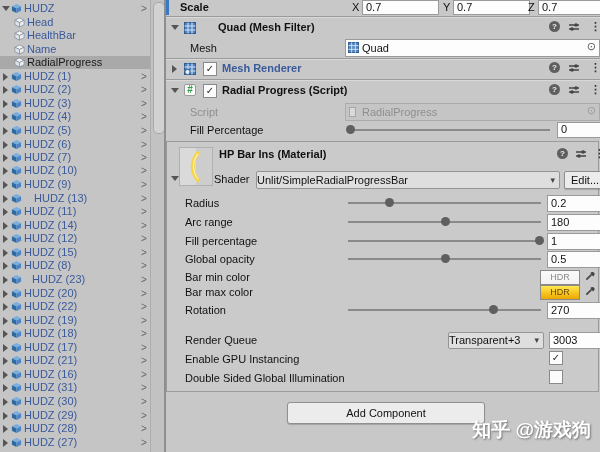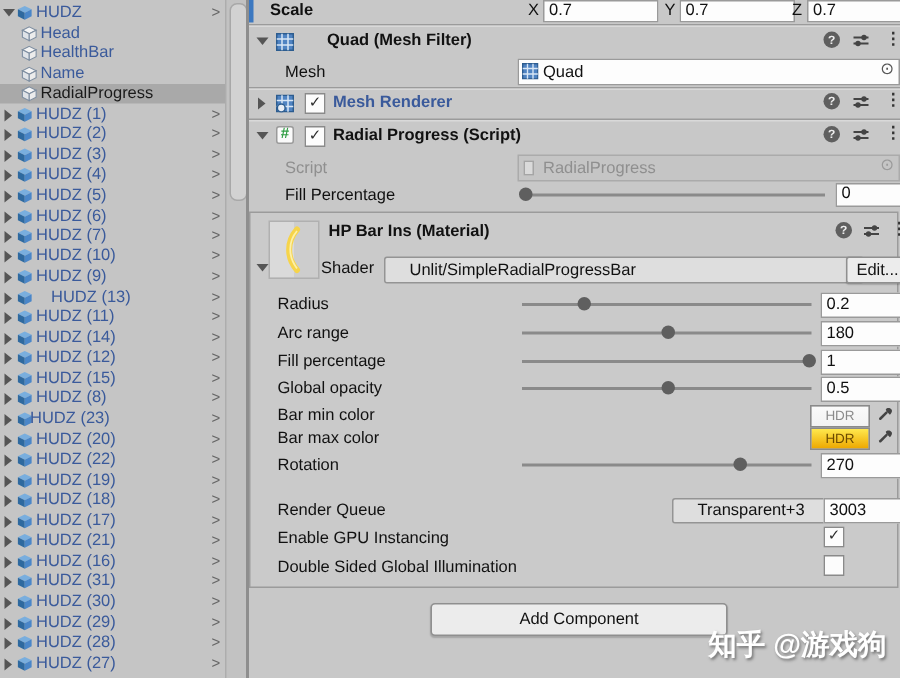--- a/index.html
+++ b/index.html
@@ -32,21 +32,21 @@
   .lbl{position:absolute;font-size:11px;white-space:nowrap;color:#111;}
   .lbl.disabled{color:#8f8f8f;}
   .field{position:absolute;background:#fdfdfd;border:1px solid #9a9a9a;font-size:11px;line-height:13px;padding:0 0 0 3px;white-space:nowrap;overflow:hidden;color:#111;}
   .field.disabled{background:#c5c5c5;border-color:#ababab;color:#8f8f8f;}
   .track{position:absolute;height:2px;background:#8a8a8a;}
   .knob{position:absolute;width:9px;height:9px;border-radius:50%;background:#5f5f5f;}
   .help-icon{position:absolute;width:11px;height:11px;border-radius:50%;background:#5f5f5f;color:#eee;font-size:8px;line-height:11px;text-align:center;font-weight:bold;}
   .kebab{position:absolute;font-size:11px;color:#333;line-height:11px;font-weight:bold;}
   .picker{position:absolute;font-size:11px;color:#555;line-height:13px;}
   .checkbox{position:absolute;width:12px;height:12px;background:#fcfcfc;border:1px solid #8a8a8a;font-size:10px;line-height:11px;text-align:center;color:#2b2b2b;}
-  .dropdown{position:absolute;background:#dedede;border:1px solid #949494;border-radius:2px;font-size:11px;line-height:14px;padding:0 0 0 16px;white-space:nowrap;overflow:hidden;}
+  .dropdown{position:absolute;background:#dedede;border:1px solid #949494;border-radius:2px;font-size:11px;line-height:14px;padding:0 0 0 0;white-space:nowrap;overflow:hidden;}
   .dropdown .dd-arrow{position:absolute;right:4px;top:0;font-size:9px;color:#444;}
   .btn{position:absolute;background:#ececec;border:1px solid #8f8f8f;border-radius:3px;text-align:center;font-size:11px;color:#111;box-shadow:0 1px 1px rgba(0,0,0,0.18);}
   .blue-title{color:#3a5a9b;}
   .swatch{position:absolute;width:38px;height:13px;border:1px solid #8a8a8a;text-align:center;font-size:9px;line-height:13px;}
   #watermark{position:absolute;right:9px;top:417px;font-size:19px;font-weight:bold;color:#ffffff;
              text-shadow:1px 1px 2px rgba(110,110,110,0.95);white-space:nowrap;}
   svg{display:block;}
 </style>
 </head>
 <body>
@@ -288,21 +288,21 @@
       </div>
       <div class="h-row" style="top: 273px;">
         <div class="fold-closed" style="left:3px;top:3px;"></div>
         <span class="abs" style="left:11px;top:1px;">
           <svg width="11" height="11" viewBox="0 0 24 24">
             <polygon points="12,2 22,7 12,12 2,7" fill="#79aede"></polygon>
             <polygon points="2,7 12,12 12,22 2,17" fill="#2e699f"></polygon>
             <polygon points="22,7 12,12 12,22 22,17" fill="#4a86c8"></polygon>
           </svg>
         </span>
-        <span class="h-label blue" style="left:20px;text-align:right;">HUDZ (23)</span>
+        <span class="h-label blue" style="left:32px;text-align:right;">HUDZ (23)</span>
         <span class="chev">&gt;</span>
       </div>
       <div class="h-row" style="top: 286.55px;">
         <div class="fold-closed" style="left:3px;top:3px;"></div>
         <span class="abs" style="left:11px;top:1px;">
           <svg width="11" height="11" viewBox="0 0 24 24">
             <polygon points="12,2 22,7 12,12 2,7" fill="#79aede"></polygon>
             <polygon points="2,7 12,12 12,22 2,17" fill="#2e699f"></polygon>
             <polygon points="22,7 12,12 12,22 22,17" fill="#4a86c8"></polygon>
           </svg>

